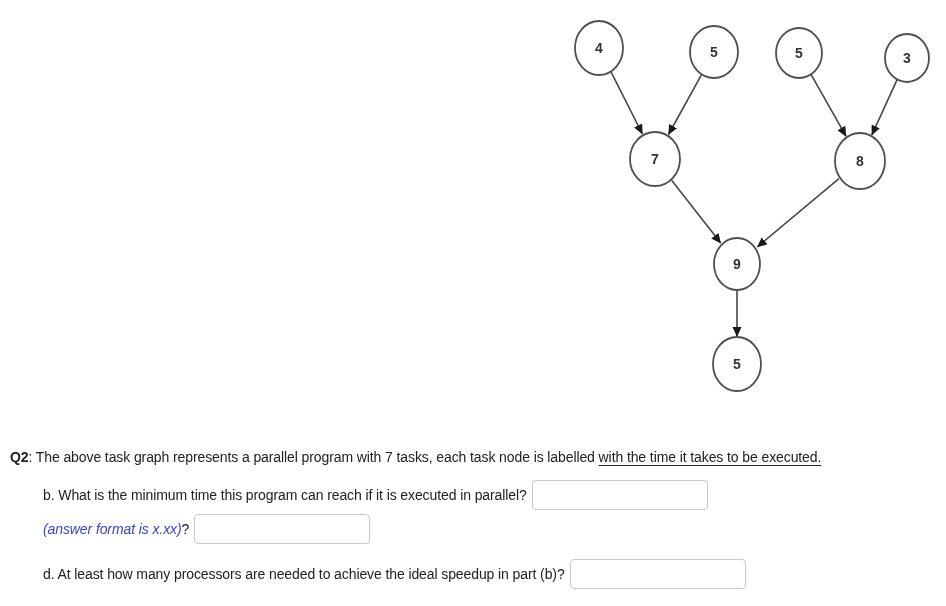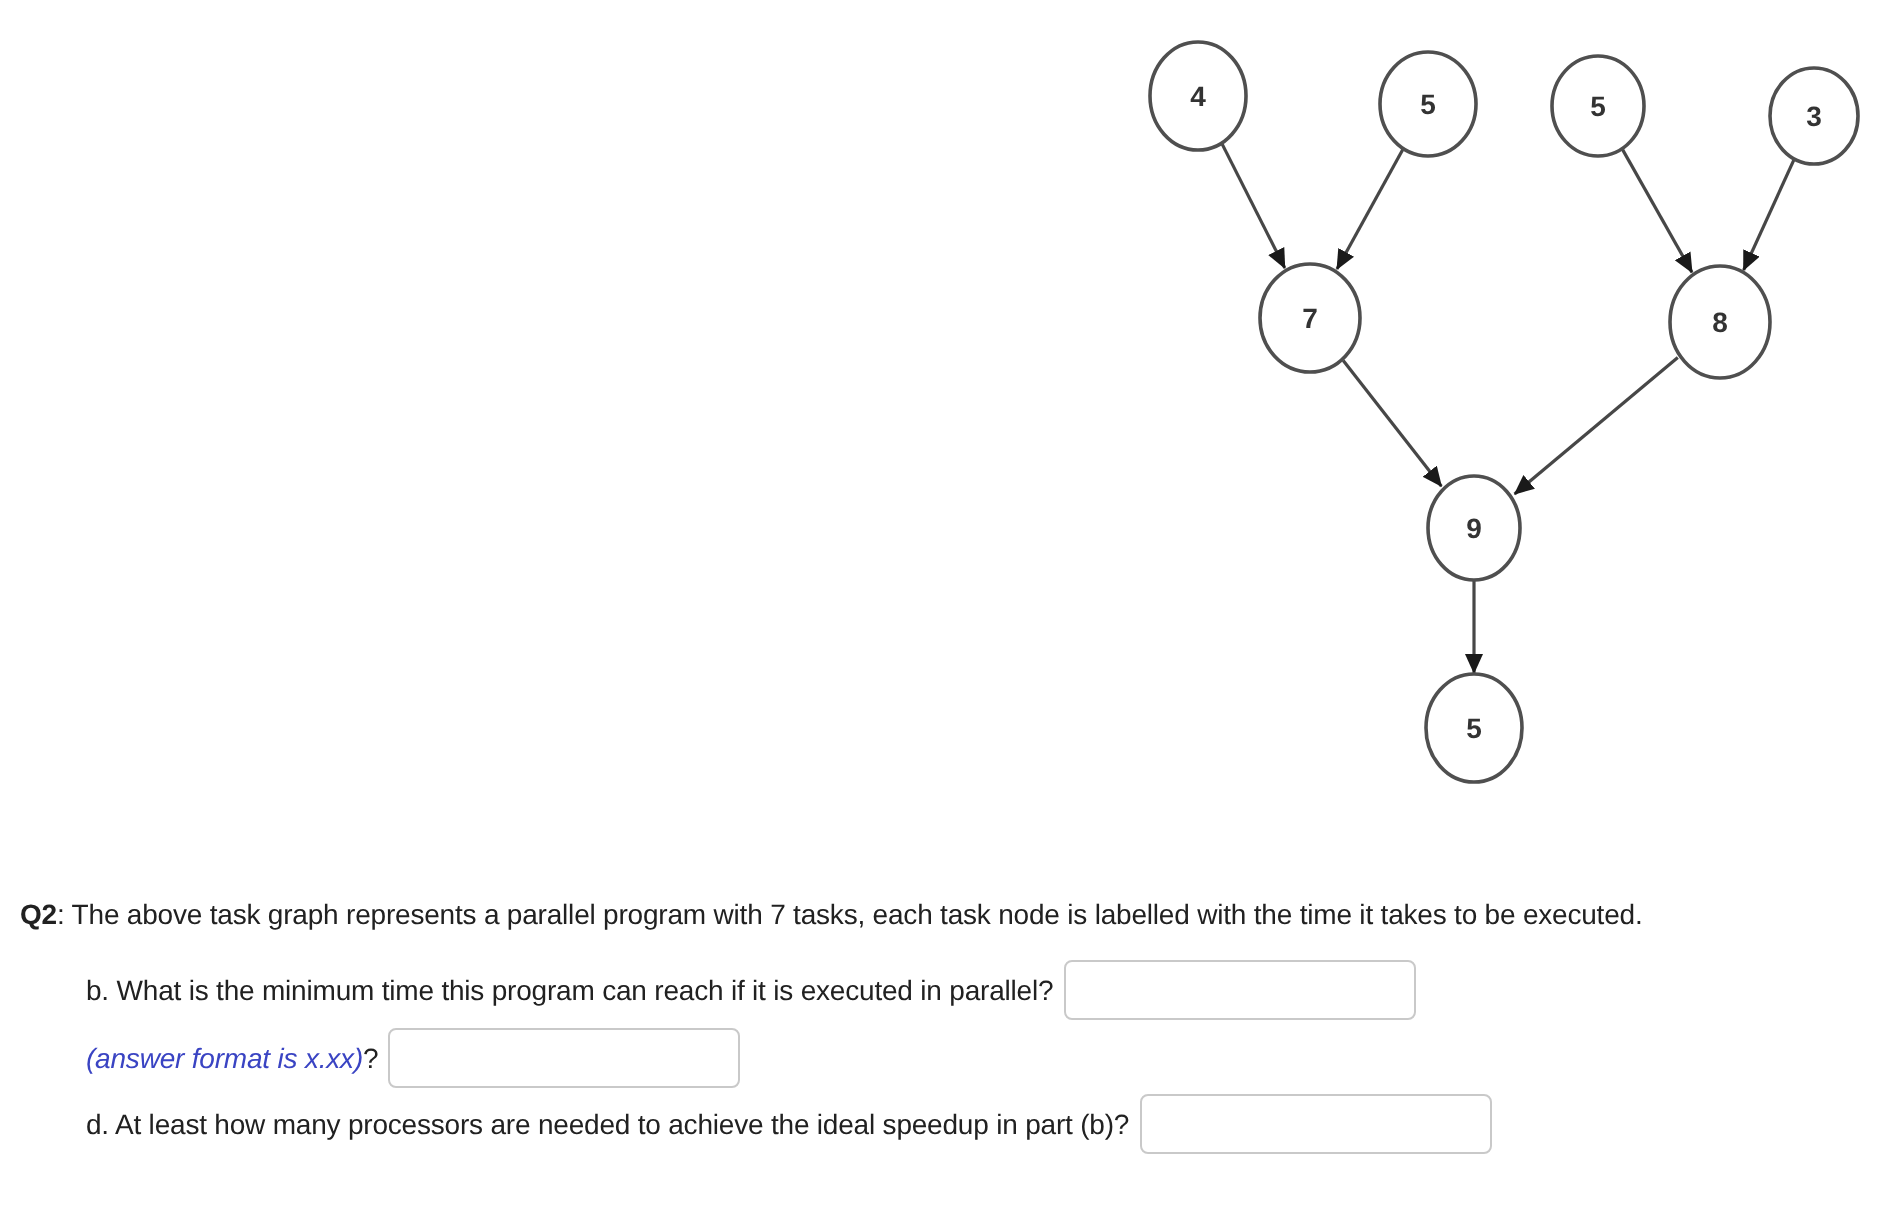--- a/index.html
+++ b/index.html
@@ -14,36 +14,36 @@
   #graph { position: absolute; left: 0; top: 0; }
   #graph text { font-family: "Liberation Sans", sans-serif; }
 
   .qline {
     position: absolute;
     font-size: 14px;
     letter-spacing: -0.1px;
     white-space: nowrap;
   }
   #intro { left: 10px; top: 449px; }
-  #intro .ul { text-underline-offset: 3px; }
+  #intro .ul { text-decoration: underline; text-underline-offset: 3px; }
   #intro b { font-weight: bold; }
 
   .qrow {
     position: absolute;
     display: flex;
     align-items: center;
     font-size: 14px;
     letter-spacing: -0.1px;
     white-space: nowrap;
   }
   .qrow span { white-space: pre; }
   .note { font-style: italic; }
   #row-b { left: 43px; top: 480px; height: 30px; }
   #row-c { left: 43px; top: 513px; height: 31px; }
-  #row-d { left: 43px; top: 547px; height: 30px; justify-content: center; }
+  #row-d { left: 43px; top: 559px; height: 30px; justify-content: center; }
 
   .ans {
     width: 176px; height: 30px;
     box-sizing: border-box;
     border: 1px solid #c9c9c9;
     border-radius: 4px;
     background: #ffffff;
     margin-left: 5px;
     outline: none;
     font-family: "Liberation Sans", sans-serif;

